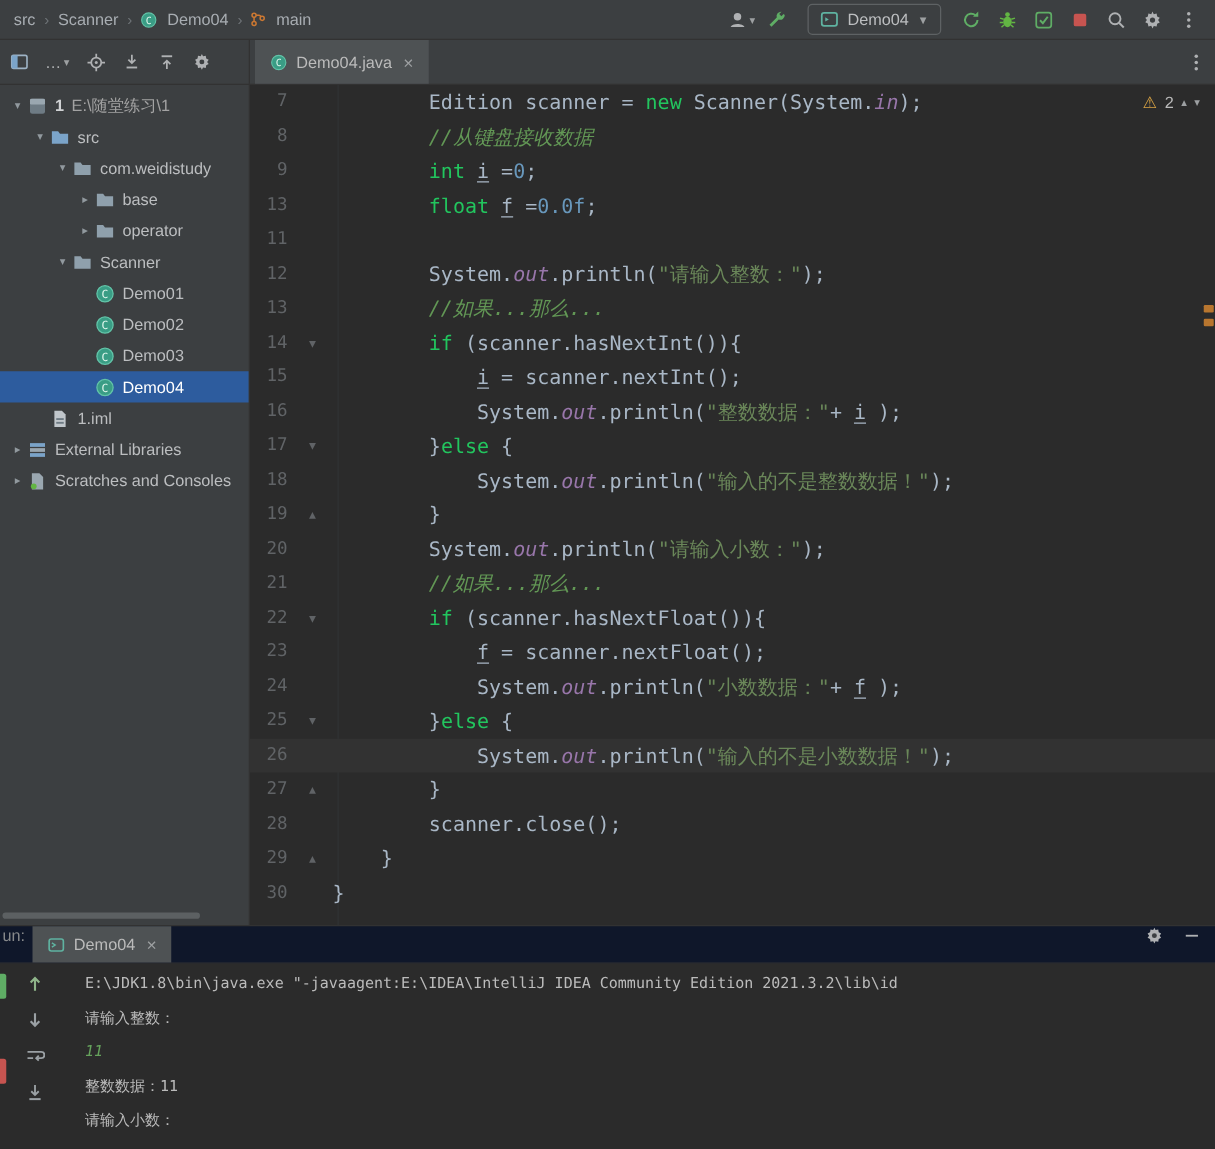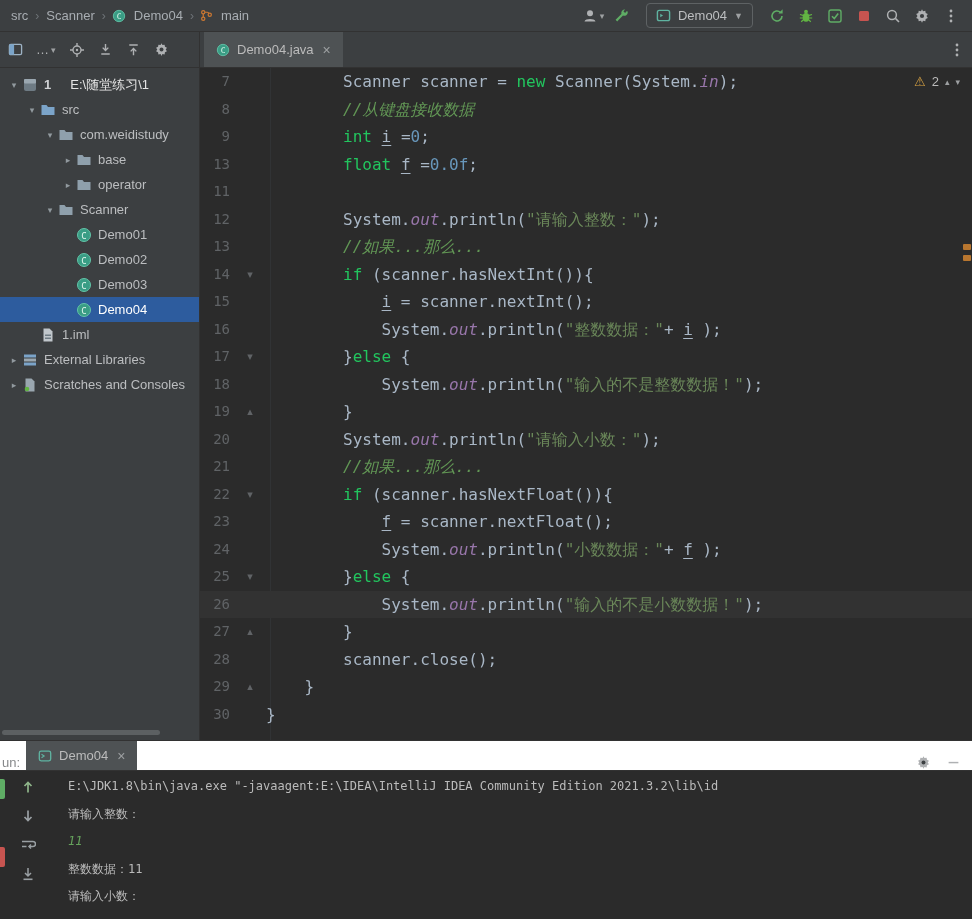--- a/index.html
+++ b/index.html
@@ -26,21 +26,21 @@
 
   
   .main{display:flex;height:672px}
   .project{width:200px;flex:none;background:#3c3f41;border-right:1px solid #323232;position:relative;overflow:hidden;padding-top:4px}
   .tree-row{height:25px;display:flex;align-items:center;white-space:nowrap;color:#bcbec0}
   .tree-row.selected{background:#2d5c9e;color:#ffffff}
   .chev{width:16px;flex:none;color:#91999e;font-size:9px;text-align:center;font-family:"DejaVu Sans",sans-serif}
   .t-icon{width:16px;height:16px;flex:none;margin-right:6px}
   .tree-name{font-weight:normal}
   .tree-root-name{font-weight:bold;color:#d0d2d4}
-  .tree-path{color:#e5e5e5;margin-left:19px}
+  .tree-path{color:#a3a3a3;margin-left:6px}
   .pj-hscroll{position:absolute;bottom:5px;left:2px;width:158px;height:5px;background:#5c6062;border-radius:3px}
 
   
   .editor{flex:1;position:relative;background:#2b2b2b;font-family:"DejaVu Sans Mono",monospace;font-size:16px;overflow:hidden}
   .gutter-sep{position:absolute;left:70px;top:0;bottom:0;width:1px;background:#313335}
   .code-line{display:flex;height:27.5px;line-height:27.5px;position:relative}
   .code-line.current{background:#323232}
   .ln{width:34px;flex:none;text-align:right;color:#606366;font-size:14px;padding-right:4px}
   .fold{width:32px;flex:none;text-align:center;color:#606366;font-size:11px;font-family:"DejaVu Sans",sans-serif}
   .code{white-space:pre;flex:1}
@@ -50,21 +50,21 @@
   .tk-c{color:#629755;font-style:italic}
   .tk-f{color:#9876aa;font-style:italic}
   .tk-n{color:#6897bb}
   .tk-u{color:#a9b7c6;text-decoration:underline;text-underline-offset:3px}
   .inspect{position:absolute;top:6px;right:12px;display:flex;align-items:center;gap:6px;font-family:"Liberation Sans",sans-serif;font-size:13px;color:#bbbbbb}
   .warn-glyph{color:#d9a343;font-size:13px}
   .stripe-mark{position:absolute;right:1px;width:8px;height:6px;background:#b8762f;border-radius:1px}
 
   
   .bottom{height:179px;display:flex;flex-direction:column}
-  .b-tabs{height:31px;background:#ffffff;display:flex;align-items:flex-end;border-top:1px solid #323232;border-bottom:1px solid #323232}
+  .b-tabs{height:31px;background:#0f172a;display:flex;align-items:flex-start;border-top:1px solid #323232;border-bottom:1px solid #323232}
   .b-prefix{color:#87898b;padding:0 6px 0 2px}
   .b-tab{display:flex;align-items:center;gap:7px;background:#4e5254;height:100%;padding:0 12px;color:#bbbbbb}
   .b-tabs-right{margin-left:auto;display:flex;align-items:center;gap:16px;padding-right:12px}
   .b-body{flex:1;display:flex;background:#2b2b2b;position:relative;overflow:hidden}
   .b-toolbar{width:56px;flex:none;display:flex;flex-direction:column;align-items:center;padding-top:8px;gap:13px;position:relative}
   .edge-sliver{position:absolute;left:0;width:5px;border-radius:0 2px 2px 0}
   .console{flex:1;font-family:"DejaVu Sans Mono",monospace;font-size:12px;line-height:27.5px;padding:2px 0 0 12px;color:#bbbbbb;overflow:hidden;white-space:pre}
   .console .c-input{color:#65a25c;font-style:italic}
   .watermark{position:absolute;top:84px;right:28px;font-size:29px;font-weight:700;color:#85898d;letter-spacing:1px;white-space:nowrap}
 </style>
@@ -339,21 +339,21 @@
       </div>
       <div class="pj-hscroll"></div>
   </div>
 
   <div class="editor">
     <div class="gutter-sep"></div>
     <div>
         <div class="code-line">
           <span class="ln">7</span>
           <span class="fold"></span>
-          <span class="code"><span class="tk-d">        Scanner scanner = </span><span class="tk-k">new</span><span class="tk-d"> Scanner(System.</span><span class="tk-f">in</span><span class="tk-d">);</span></span>
+          <span class="code"><span class="tk-d">        Edition scanner = </span><span class="tk-k">new</span><span class="tk-d"> Scanner(System.</span><span class="tk-f">in</span><span class="tk-d">);</span></span>
         </div>
         <div class="code-line">
           <span class="ln">8</span>
           <span class="fold"></span>
           <span class="code"><span class="tk-d">        </span><span class="tk-c">//从键盘接收数据</span></span>
         </div>
         <div class="code-line">
           <span class="ln">9</span>
           <span class="fold"></span>
           <span class="code"><span class="tk-d">        </span><span class="tk-k">int</span><span class="tk-d"> </span><span class="tk-u">i</span><span class="tk-d"> =</span><span class="tk-n">0</span><span class="tk-d">;</span></span>

